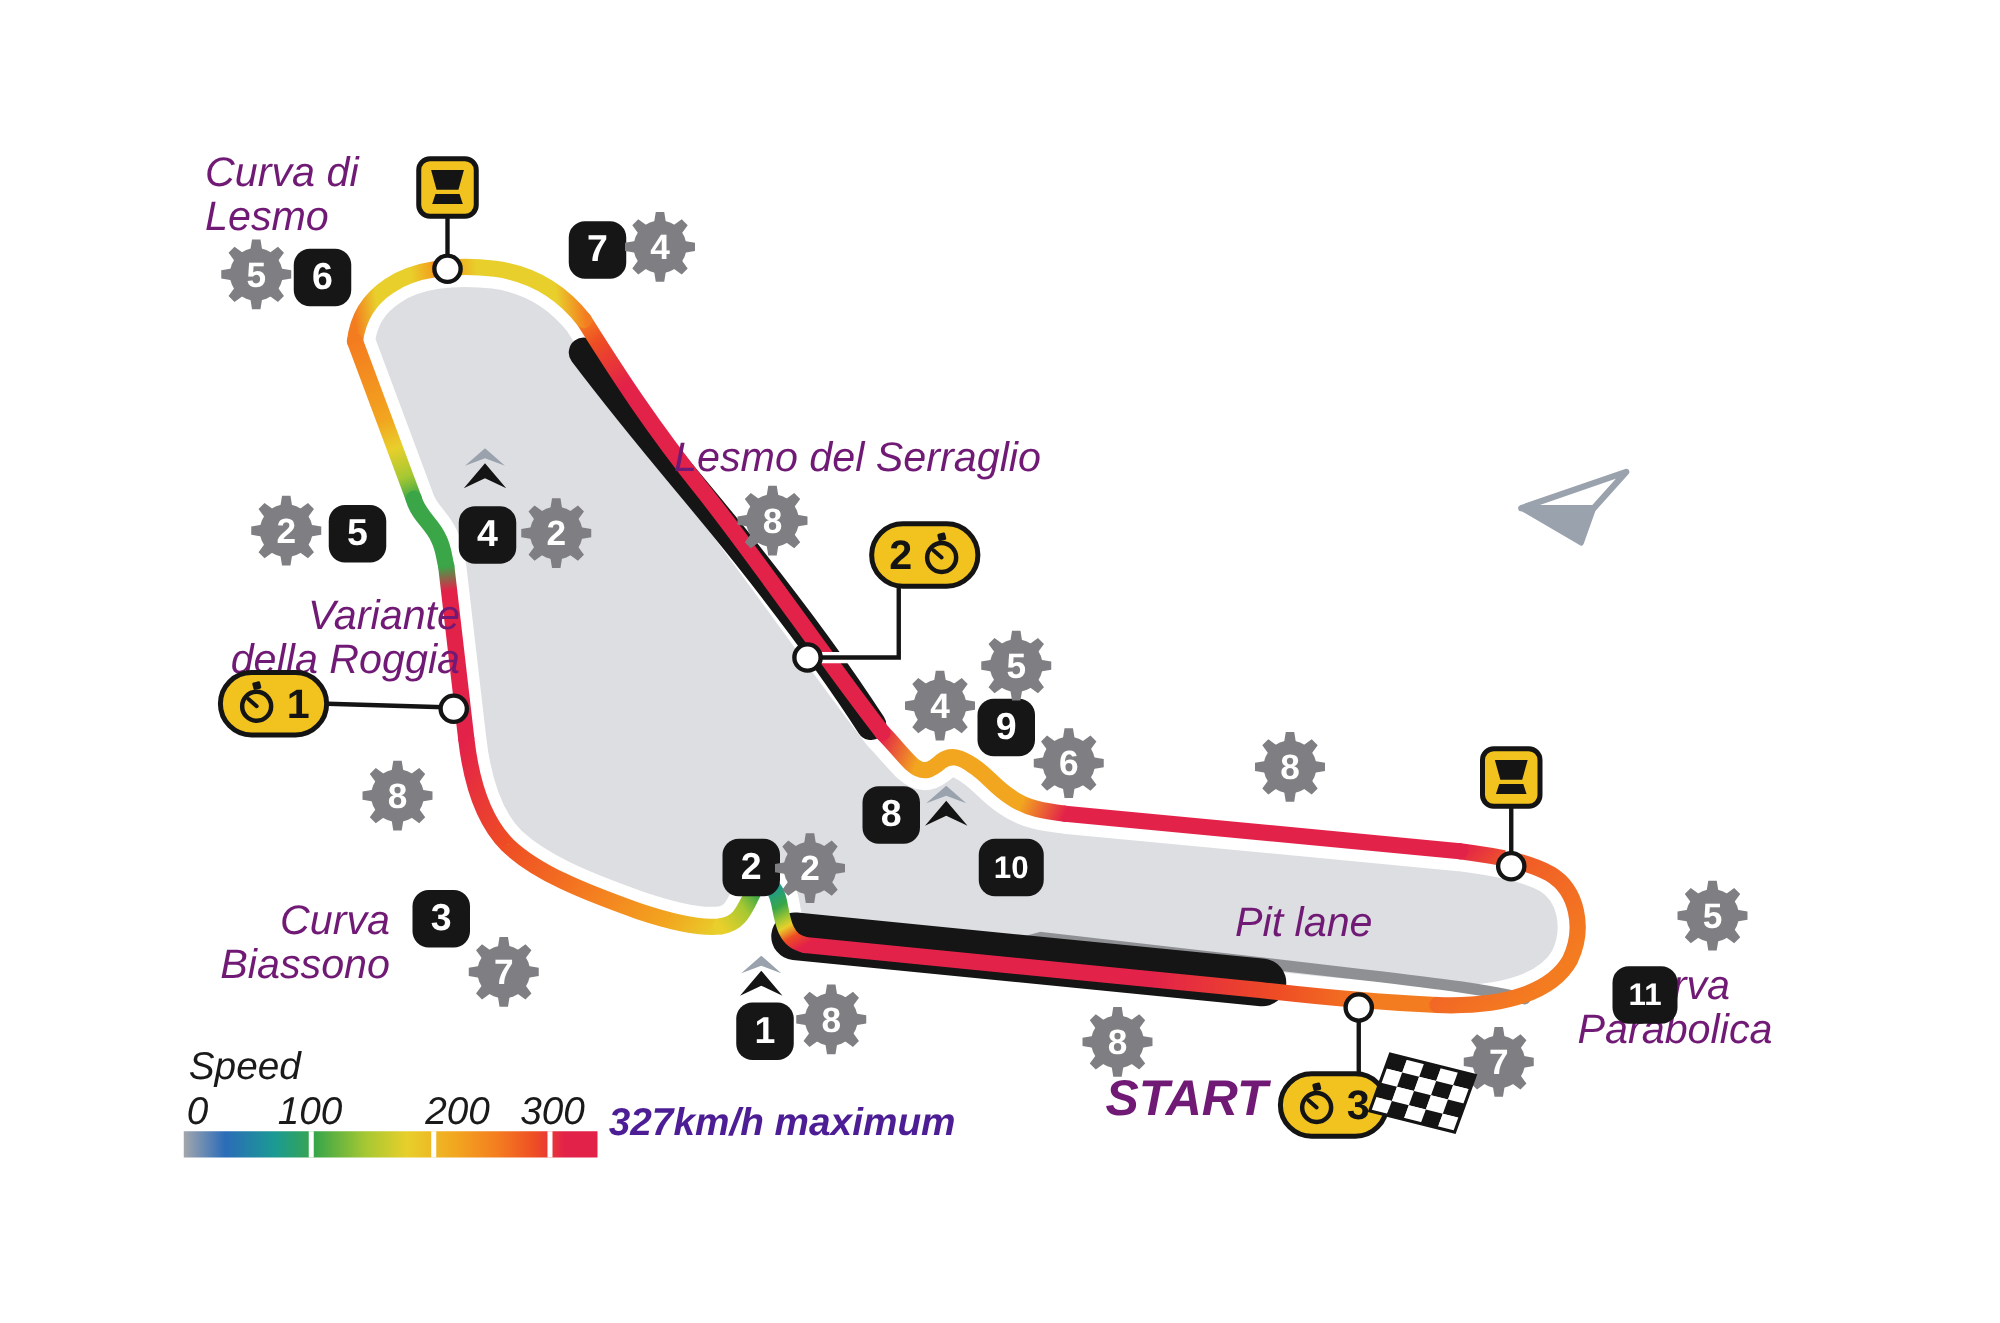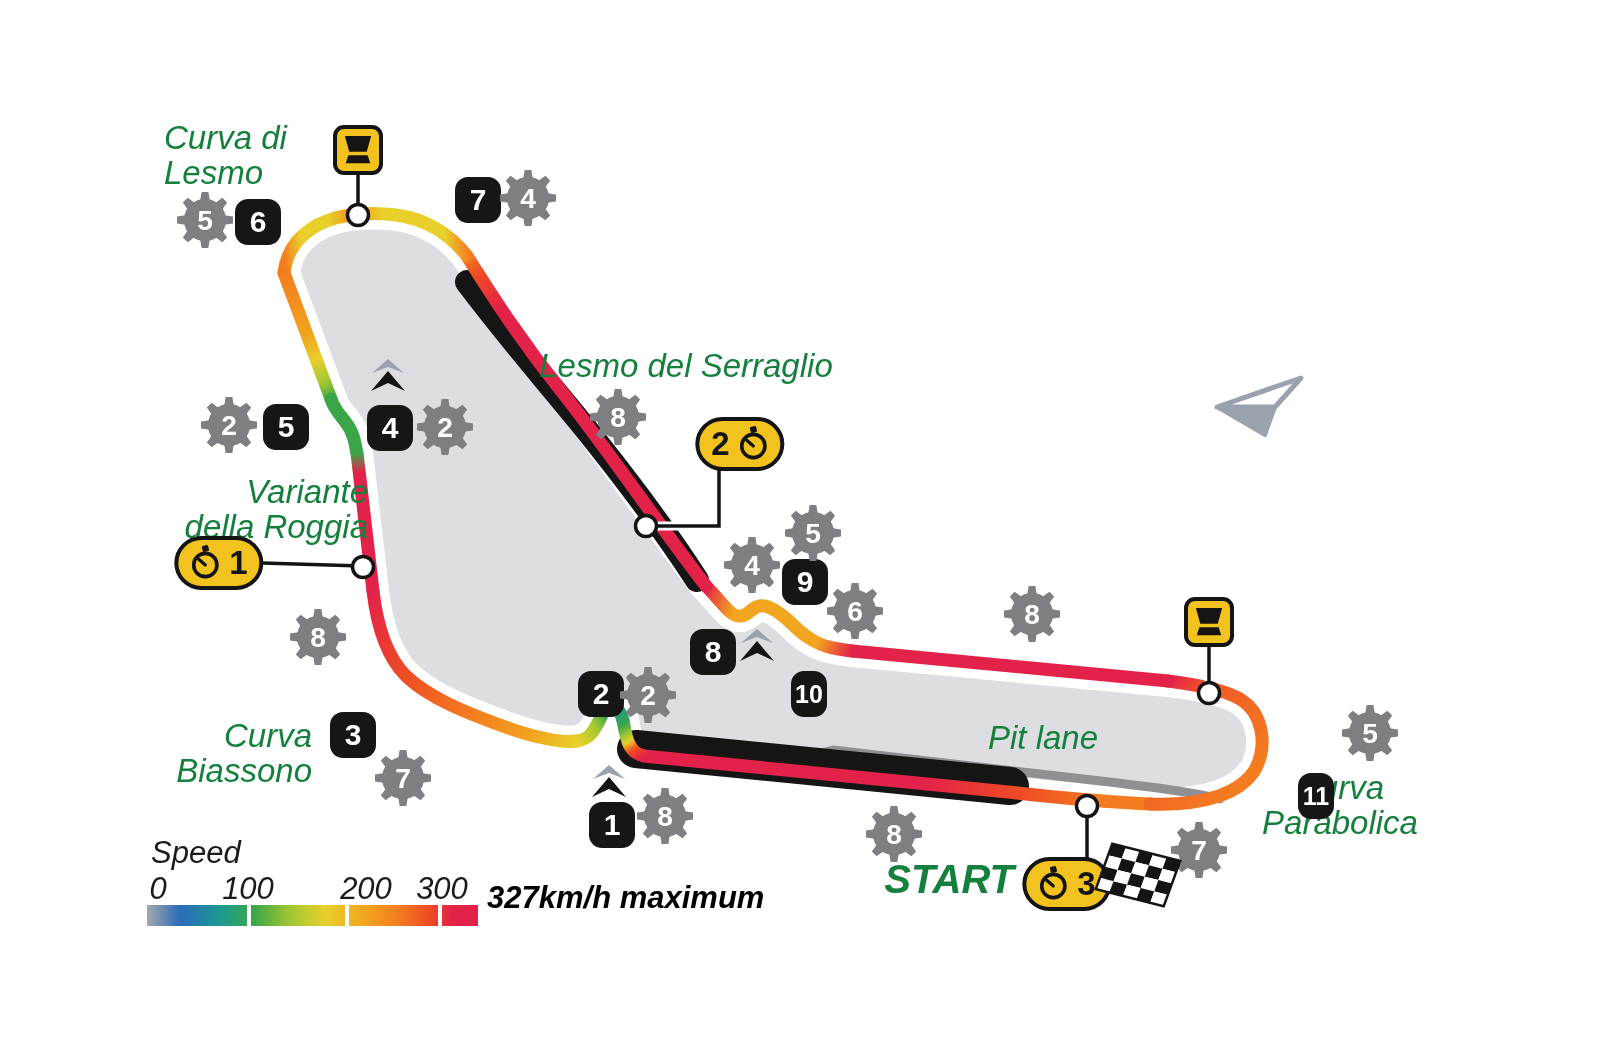--- a/index.html
+++ b/index.html
@@ -1,37 +1,37 @@
 <!DOCTYPE html>
 <html><head>
 <meta charset="utf-8">
 <style>
   html,body{margin:0;padding:0;background:#ffffff;}
   #stage{position:relative;width:1600px;height:1058px;background:#ffffff;overflow:hidden;
          font-family:"Liberation Sans",sans-serif;}
   #tracksvg{position:absolute;left:0;top:0;}
   #markers{position:absolute;left:0;top:0;width:1600px;height:1058px;}
-  .lbl{position:absolute;font-style:italic;font-size:33px;line-height:35px;color:#15803d;white-space:nowrap;}
+  .lbl{position:absolute;font-style:italic;font-size:33px;line-height:35px;color:#701a75;white-space:nowrap;}
   .lbl.bold{font-weight:bold;}
   .turnbox{position:absolute;width:46px;height:46px;background:#161616;border-radius:13px;color:#ffffff;
            font-weight:bold;font-size:30px;display:flex;align-items:center;justify-content:center;
            transform:translate(-50%,-50%);}
-  .turnbox.two{font-size:25px;width:36px;}
+  .turnbox.two{font-size:25px;width:52px;}
   .gear{position:absolute;transform:translate(-50%,-50%);}
   .pill{position:absolute;height:46px;background:#f2c31e;border:4px solid #141414;border-radius:27px;
         display:flex;align-items:center;padding:0 9px;gap:3px;transform:translate(-50%,-50%);box-sizing:content-box;}
   .pill .num{font-size:33px;font-weight:bold;color:#141414;padding:0 3px;}
   .feat{position:absolute;width:50px;height:50px;background:#f2c31e;border:4px solid #141414;border-radius:11px;
         transform:translate(-50%,-50%);display:flex;align-items:center;justify-content:center;box-sizing:border-box;}
   .arrow{position:absolute;transform:translate(-50%,-50%);}
   .legend-title{position:absolute;font-style:italic;font-size:31px;color:#1a1a1a;}
   .legend-tick{position:absolute;font-style:italic;font-size:31px;color:#1a1a1a;transform:translateX(-50%);}
   .legend-bar{position:absolute;}
   .legend-divider{position:absolute;top:0;width:4px;height:100%;background:#ffffff;}
-  .legend-note{position:absolute;font-style:italic;font-weight:bold;font-size:31px;color:#000000;white-space:nowrap;}
+  .legend-note{position:absolute;font-style:italic;font-weight:bold;font-size:31px;color:#4c1d95;white-space:nowrap;}
 </style>
 </head>
 <body>
 
 <div id="stage">
 
   <svg id="tracksvg" width="1600" height="1058" viewBox="0 0 1600 1058">
     <defs>
       <linearGradient id="gLeftUpper" gradientUnits="userSpaceOnUse" x1="284" y1="273" x2="331" y2="399">
         <stop offset="0" stop-color="#f47c20"></stop>

